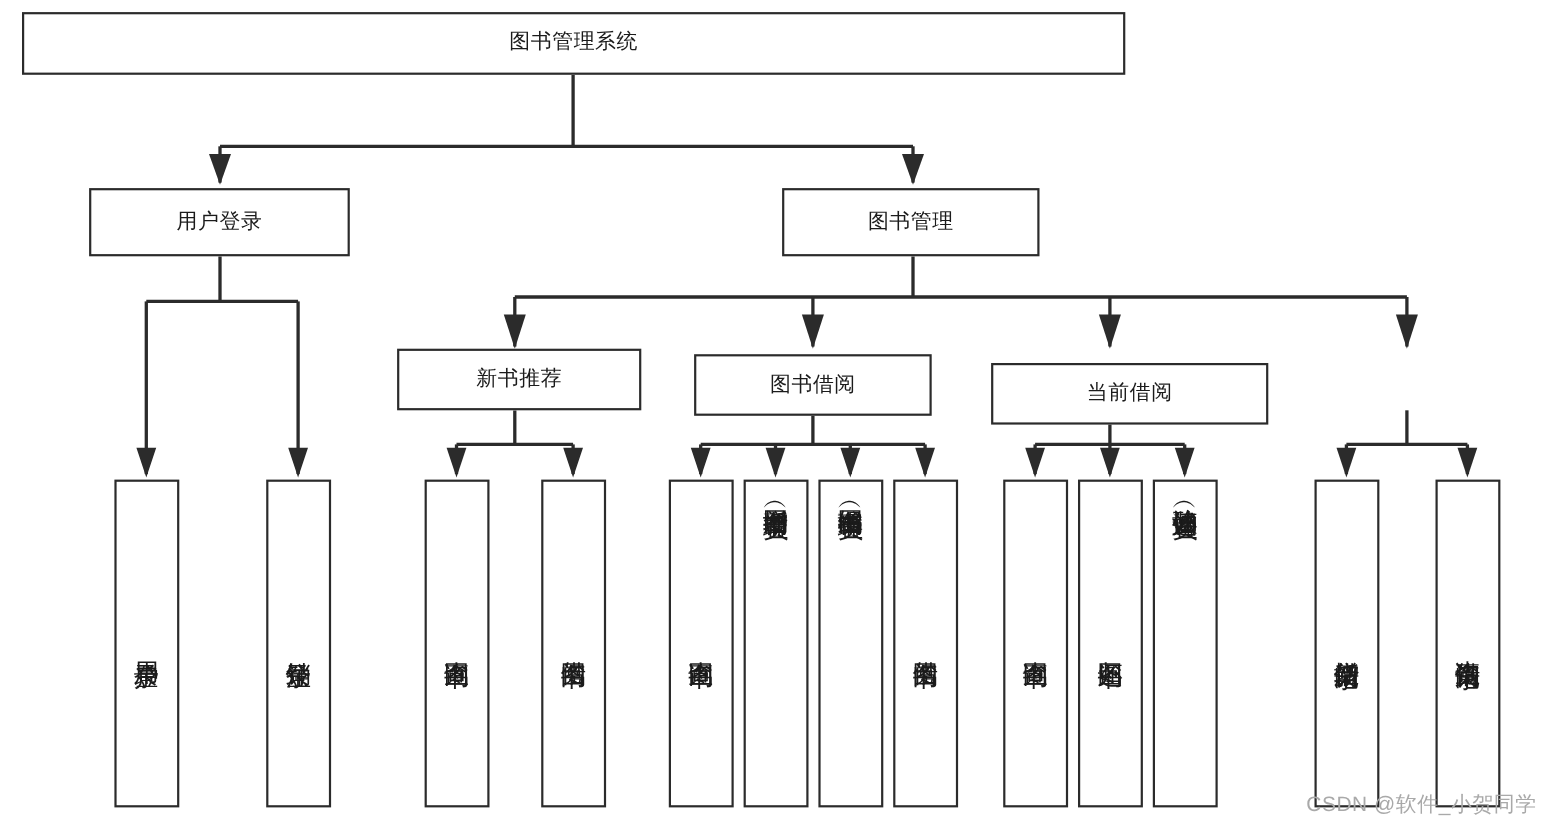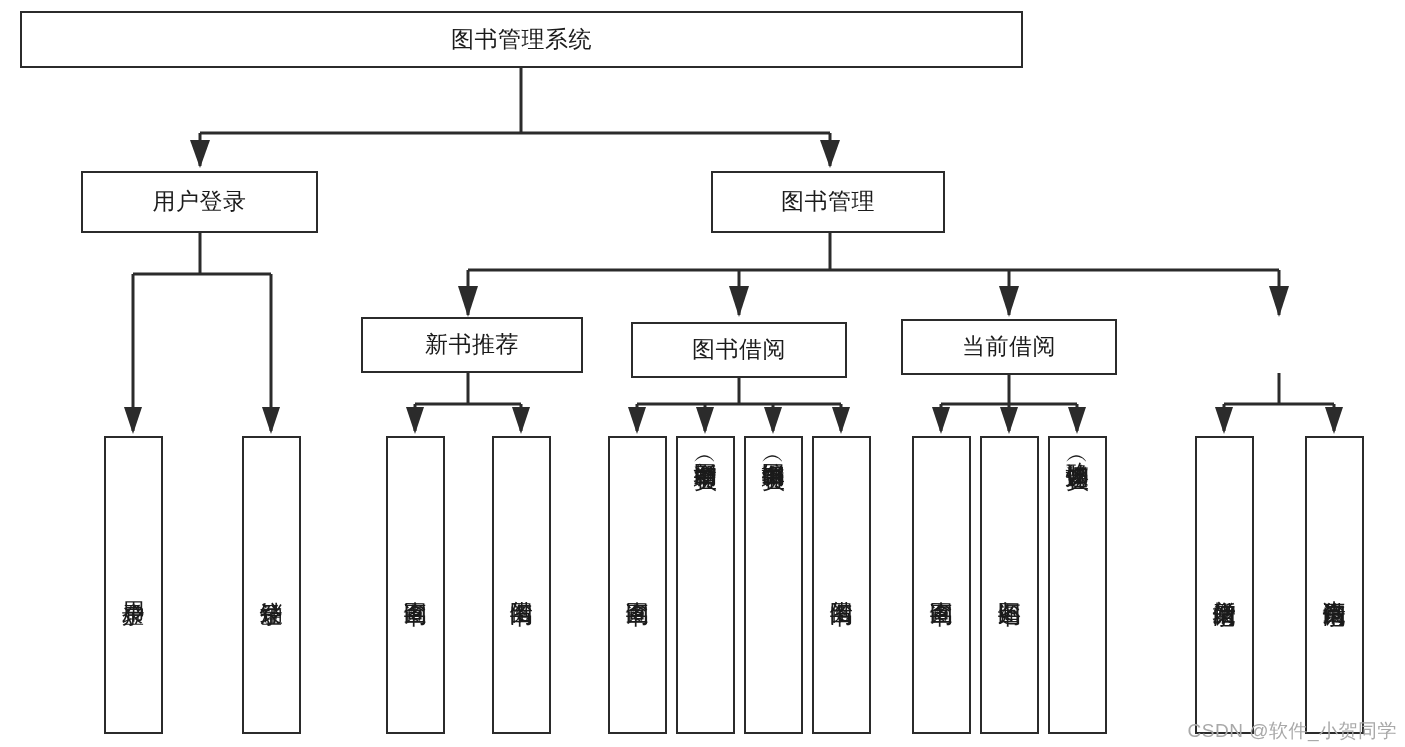--- a/index.html
+++ b/index.html
@@ -30,21 +30,21 @@
     position: absolute;
     box-sizing: border-box;
     background: #ffffff;
     border: 2px solid #2b2b2b;
     display: flex;
     align-items: center;
     justify-content: center;
     color: #1b1b1b;
   }
   .node-label-h {
-    font-size: 23px;
+    font-size: 19px;
     line-height: 1.1;
     letter-spacing: 0.5px;
     white-space: nowrap;
     color: #1b1b1b;
   }
   .node-label-v {
     font-size: 23px;
     line-height: 1.32;
     letter-spacing: 1px;
     writing-mode: vertical-rl;
@@ -188,21 +188,21 @@
   </div>
 
   <div class="node-box" style="left:361px; top:317px; width:222px; height:56px;">
     <span class="node-label-h">新书推荐</span>
   </div>
 
   <div class="node-box" style="left:631px; top:322px; width:216px; height:56px;">
     <span class="node-label-h">图书借阅</span>
   </div>
 
-  <div class="node-box" style="left:901px; top:319px; width:216px; height:56px;">
+  <div class="node-box" style="left:901px; top:330px; width:252px; height:56px;">
     <span class="node-label-h">当前借阅</span>
   </div>
 
 
   <div class="leaf-box" style="left:104px; top:436px; width:59px; height:298px;">
     <div class="leaf-inner">
       <span class="node-label-v">用户登录</span>
     </div>
   </div>
 

